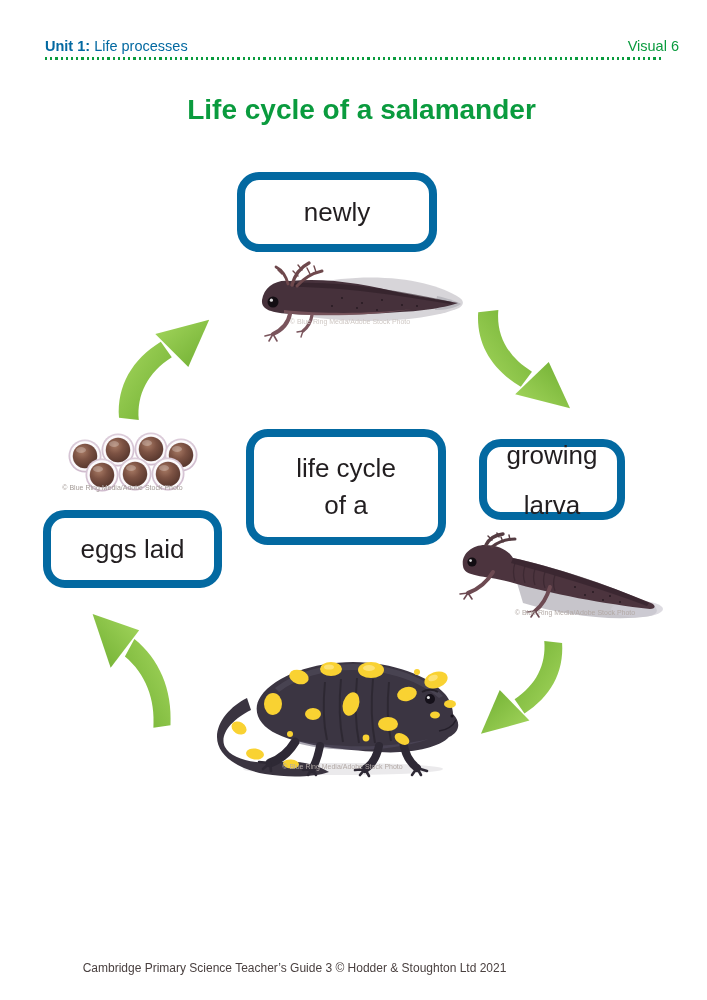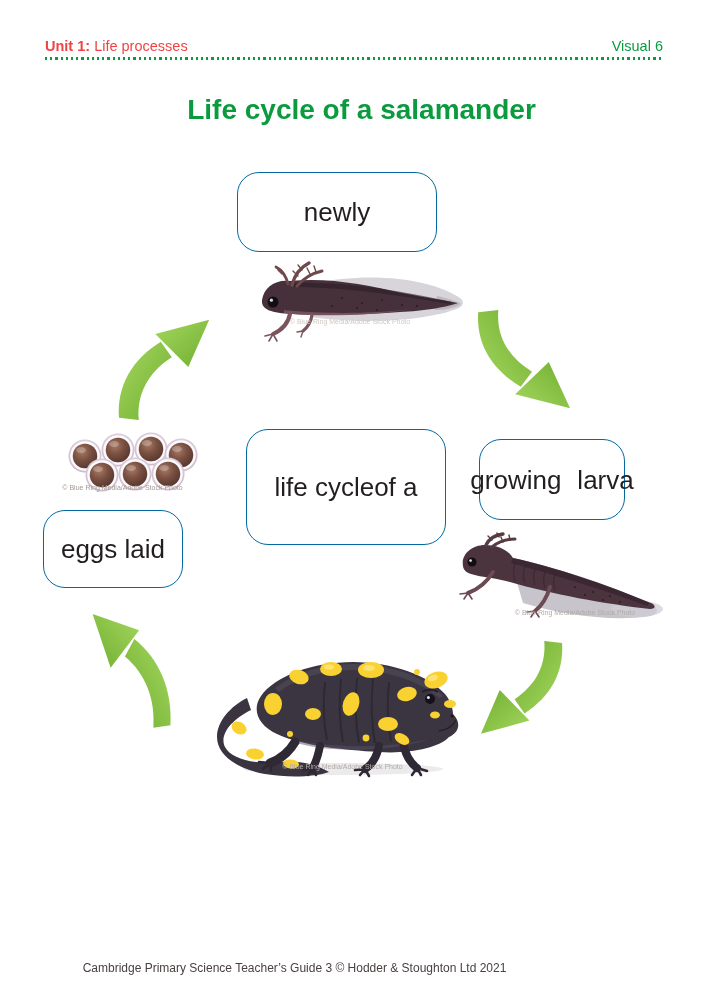--- a/index.html
+++ b/index.html
@@ -1,37 +1,37 @@
 <!DOCTYPE html>
 <html><head>
 <meta charset="utf-8">
 <style>
   html,body { margin:0; padding:0; background:#ffffff; }
   .page { position:relative; width:707px; height:1000px; background:#ffffff;
           font-family:"Liberation Sans", sans-serif; overflow:hidden; }
 
   
-  .header-unit   { position:absolute; left:45px; top:38px; font-size:14.5px; color:#ef4444; }
+  .header-unit   { position:absolute; left:45px; top:38px; font-size:14.5px; color:#0369a1; }
   .header-unit b { font-weight:700; }
-  .header-visual { position:absolute; right:44px; top:38px; font-size:14.5px; color:#0a9b3e; }
+  .header-visual { position:absolute; right:28px; top:38px; font-size:14.5px; color:#0a9b3e; }
   .dotted { position:absolute; left:45px; top:57px; width:618px; height:3px;
             background-image:repeating-linear-gradient(90deg,#0a9b3e 0 2.2px, transparent 2.2px 5.2px); }
 
   
   .title { position:absolute; left:0; top:86px; width:707px; margin:8px; text-align:center;
            font-size:28px; font-weight:700; color:#0a9b3e; }
 
   
-  .stage-box { position:absolute; border:1px solid #0369a1; border-radius:22px; background:#fff;
-               display:flex; flex-direction:row; align-items:center; justify-content:center;
+  .stage-box { position:absolute; border:8px solid #0369a1; border-radius:22px; background:#fff;
+               display:flex; flex-direction:column; align-items:center; justify-content:center;
                color:#221e20; font-size:26px; line-height:34px; text-align:center; box-sizing:border-box; }
   #box-newly   { left:237px; top:172px; width:200px; height:80px; }
   #box-center  { left:246px; top:429px; width:200px; height:116px; line-height:37px; }
   #box-growing { left:479px; top:439px; width:146px; height:81px;gap:16px; }
-  #box-eggs    { left:43px;  top:510px; width:140px; height:78px; }
+  #box-eggs    { left:43px;  top:510px; width:179px; height:78px; }
   #box-adult   { left:288px; top:791px; width:97px;  height:42px; border-radius:21px; }
 
   
   .illustration { position:absolute; }
   #img-newly   { left:252px; top:258px; width:215px; height:92px; }
   #img-growing { left:455px; top:532px; width:210px; height:95px; }
   #img-adult   { left:203px; top:642px; width:268px; height:140px; }
   #img-eggs    { left:56px;  top:428px; width:148px; height:72px; }
 
   .credit { position:absolute; font-size:7px; color:#b3aaa6; text-align:center; white-space:nowrap; }

